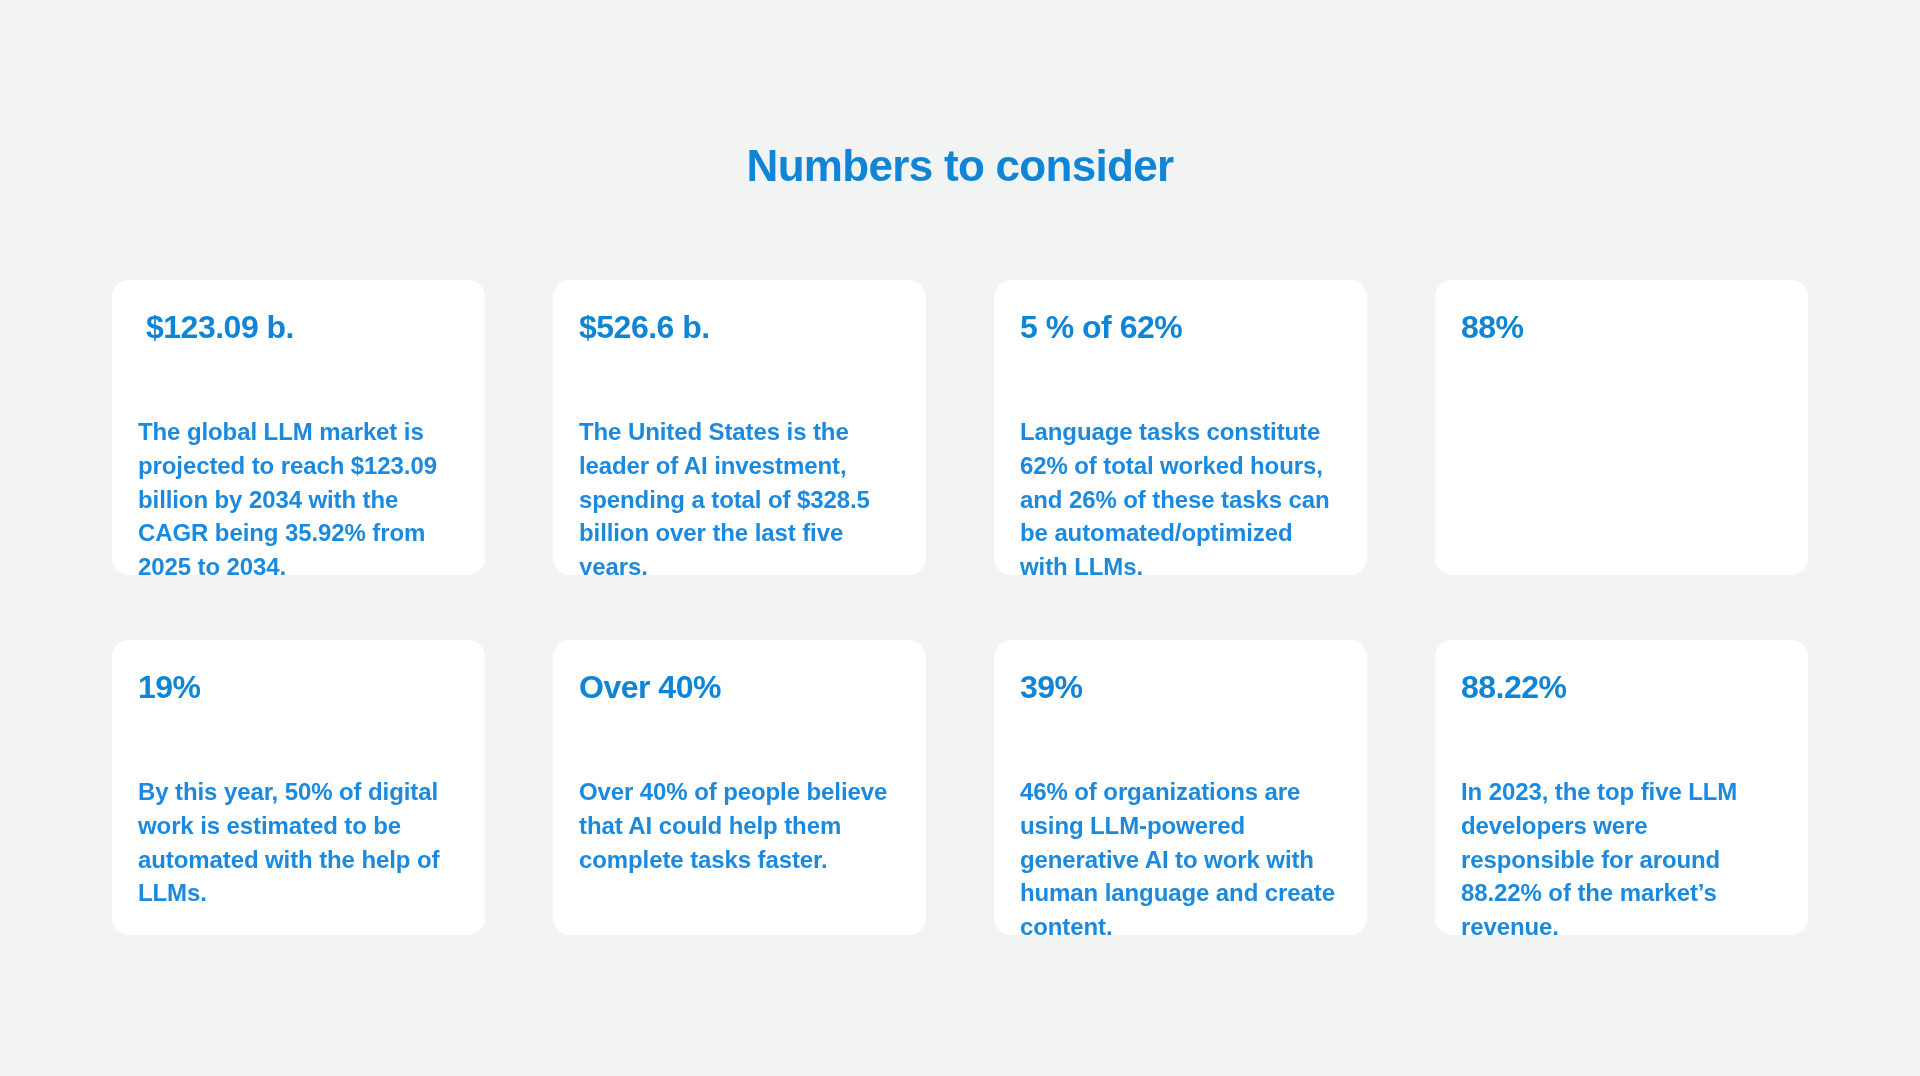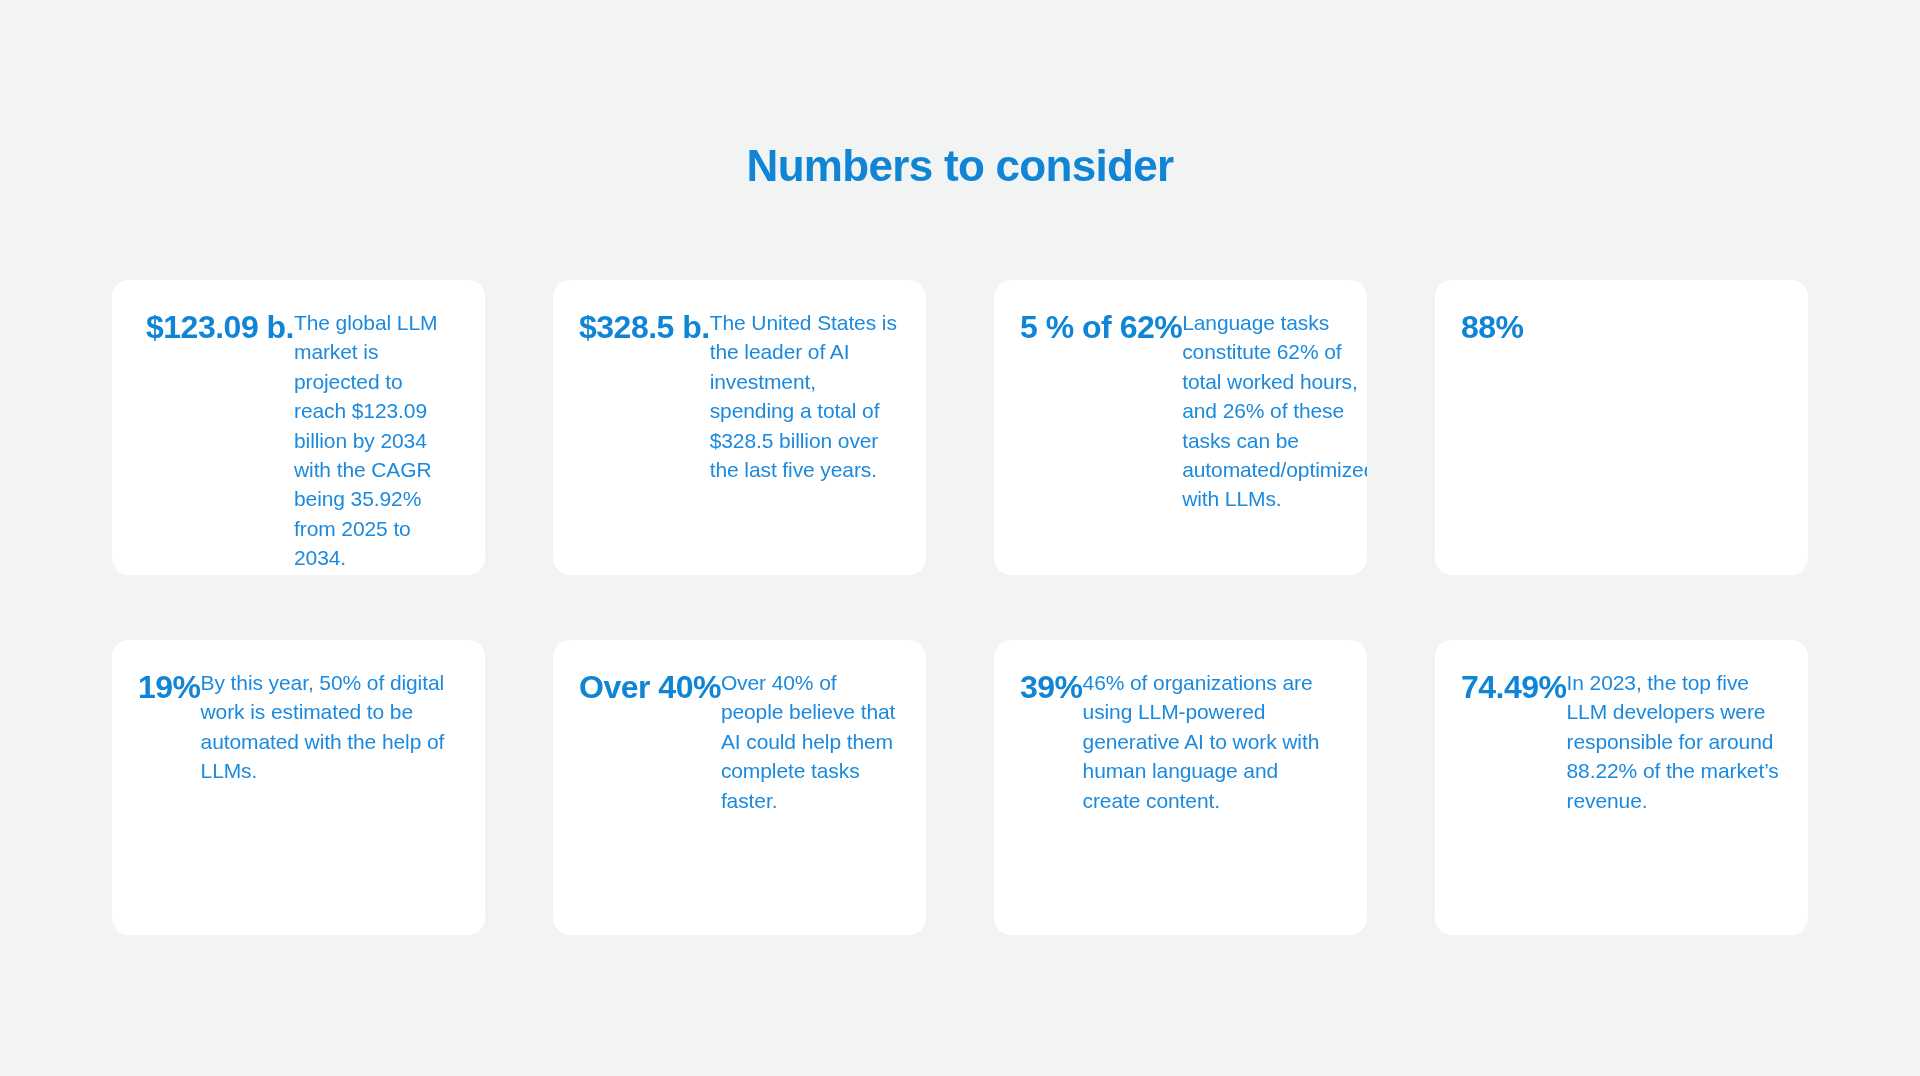--- a/index.html
+++ b/index.html
@@ -44,61 +44,62 @@
     grid-auto-rows: 295px;
     column-gap: 68px;
     row-gap: 65px;
   }
 
   .stat-card {
     background: #ffffff;
     border-radius: 17px;
     padding: 28px 26px 20px 26px;
     display: flex;
-    flex-direction: row;
+    flex-direction: column;
     overflow: hidden;
   }
 
   .stat-value {
     font-size: 32px;
     font-weight: 700;
     letter-spacing: -0.5px;
     color: #1085d6;
     line-height: 1.2;
     margin-bottom: 21px;
     white-space: nowrap;
   }
 
   
   .stat-card.indent-value .stat-value { padding-left: 8px; }
 
   .stat-desc {
-    font-size: 21px;
-    font-weight: 400;
+    font-size: 24px;
+    font-weight: 700;
     color: #1b8ade;
     line-height: 1.40;
     letter-spacing: -0.1px;
+    margin-top: 48px;
   }
 </style>
 </head>
 <body>
 
 <div class="page">
 
   <h1 class="page-title">Numbers to consider</h1>
 
   <div class="stats-grid">
 
     <div class="stat-card indent-value">
       <div class="stat-value">$123.09 b.</div>
       <div class="stat-desc">The global LLM market is projected to reach $123.09 billion by 2034 with the CAGR being 35.92% from 2025 to 2034.</div>
     </div>
 
     <div class="stat-card">
-      <div class="stat-value">$328.5 b.</div>
+      <div class="stat-value">$526.6 b.</div>
       <div class="stat-desc">The United States is the leader of AI investment, spending a total of $328.5 billion over the last five years.</div>
     </div>
 
     <div class="stat-card">
       <div class="stat-value">5 % of 62%</div>
       <div class="stat-desc">Language tasks constitute 62% of total worked hours, and 26% of these tasks can be automated/optimized with LLMs.</div>
     </div>
 
     <div class="stat-card">
       <div class="stat-value">88%</div>
@@ -113,18 +114,18 @@
       <div class="stat-value">Over 40%</div>
       <div class="stat-desc">Over 40% of people believe that AI could help them complete tasks faster.</div>
     </div>
 
     <div class="stat-card">
       <div class="stat-value">39%</div>
       <div class="stat-desc">46% of organizations are using LLM-powered generative AI to work with human language and create content.</div>
     </div>
 
     <div class="stat-card">
-      <div class="stat-value">74.49%</div>
+      <div class="stat-value">88.22%</div>
       <div class="stat-desc">In 2023, the top five LLM developers were responsible for around 88.22% of the market’s revenue.</div>
     </div>
 
   </div>
 </div>
 
 </body></html>

